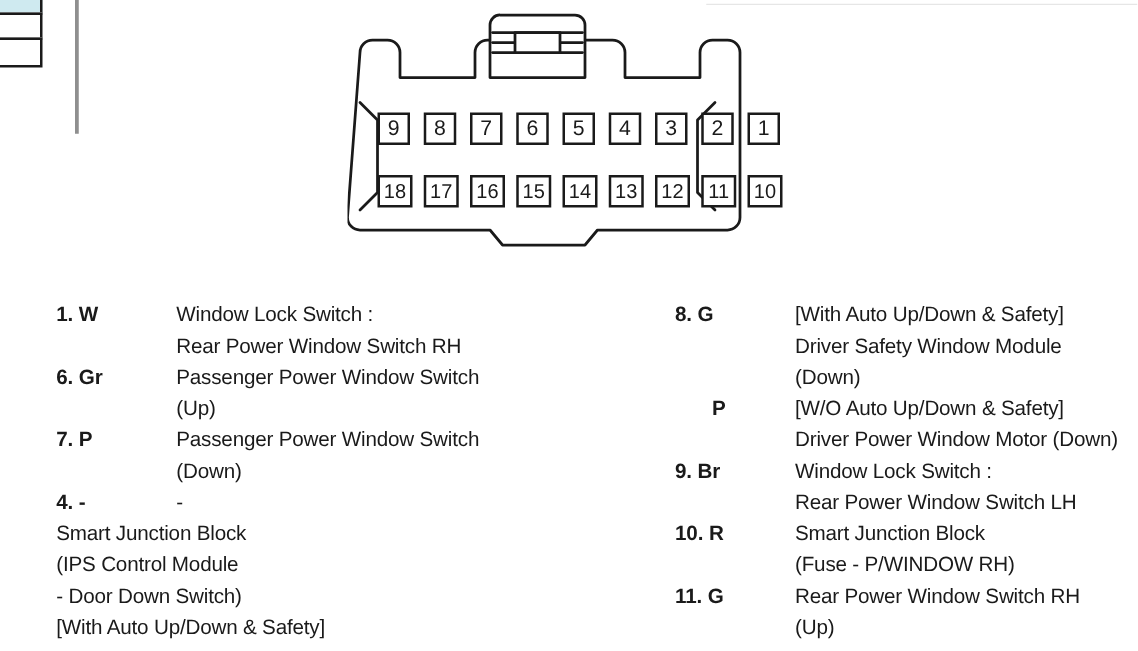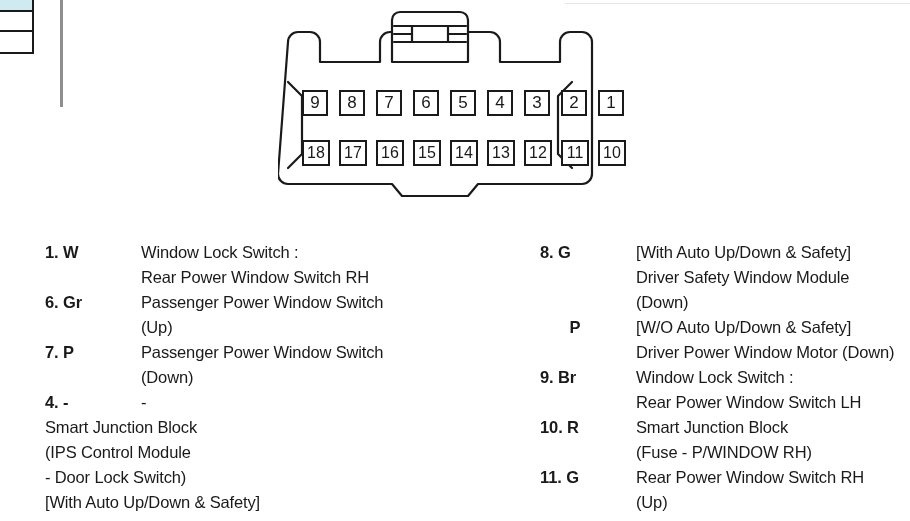--- a/index.html
+++ b/index.html
@@ -268,21 +268,21 @@
       <div class="legend-row">
         <div class="legend-label">4. -</div>
         <div class="legend-desc">
           <span class="desc-line">-</span>
         </div>
       </div>
       <div class="legend-row">
         <div class="legend-desc">
           <span class="desc-line">Smart Junction Block</span>
           <span class="desc-line">(IPS Control Module</span>
-          <span class="desc-line">- Door Lock Switch)</span>
+          <span class="desc-line">- Door Down Switch)</span>
         </div>
       </div>
       <div class="legend-row">
         <div class="legend-desc">
           <span class="desc-line">[With Auto Up/Down &amp; Safety]</span>
         </div>
       </div>
     </div>
   <div class="legend-column right" id="legend-right">
       <div class="legend-row">

